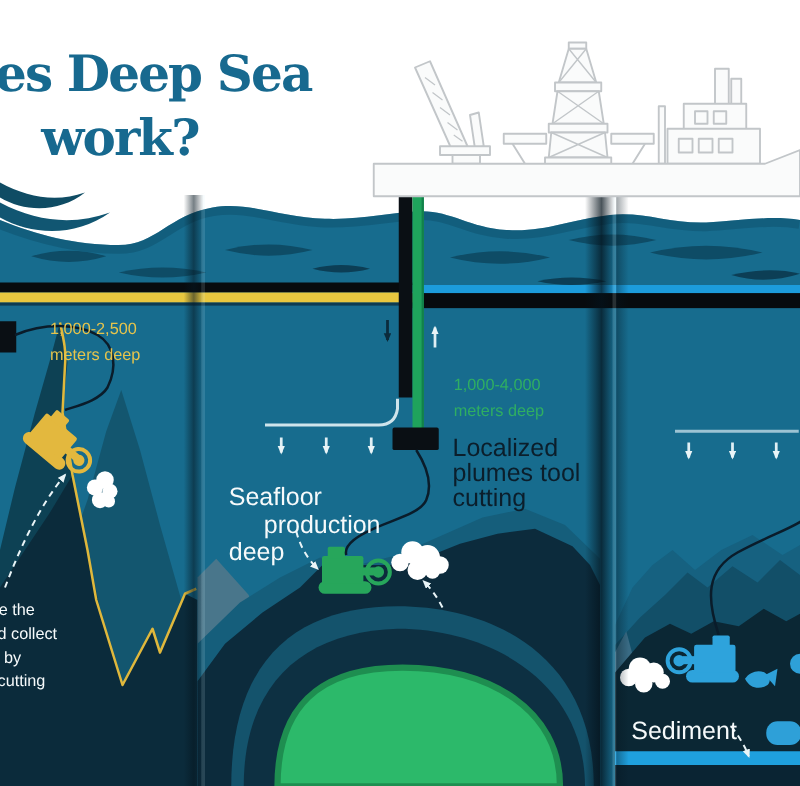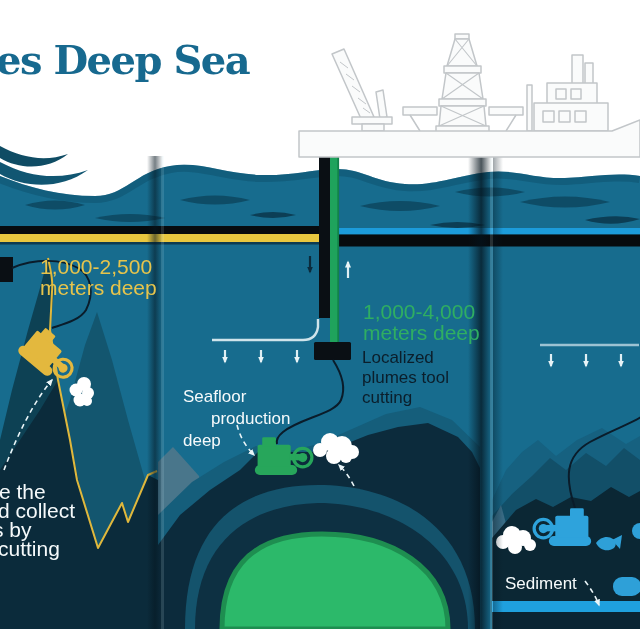--- a/index.html
+++ b/index.html
@@ -2,22 +2,22 @@
 <html style="--c-title_blue: #17698F; --c-depth_yellow: #E6C44C; --c-depth_green: #2FAE62; --c-plume_dark: #0B1E2B; --c-label_white: #F6FAFB; --c-band_yellow: #E8C73F; --c-band_blue: #1C9CDB; --c-pipe_green: #1FA35C; --c-machine_yellow: #E3B83E; --c-machine_green: #27A65B; --c-machine_blue: #2EA3DC; --c-deposit_green: #2CB96A; --c-ocean_teal: #176C8E;"><head>
 <meta charset="utf-8">
 <style>
   html,body{margin:0;padding:0;background:#fff;}
   .stage{position:relative;width:640px;height:629px;overflow:hidden;background:#ffffff;
          font-family:"Liberation Sans", sans-serif;padding-left:44px;}
   .stage svg{position:absolute;left:0;top:0;}
   .t{position:absolute;white-space:nowrap;line-height:1;}
   .title{font-family:"DejaVu Serif", serif;font-weight:700;font-size:40px;
          letter-spacing:-1.5px;color:var(--c-title_blue);}
-  .lbl{font-size:21px;color:var(--c-label_white);}
-  .lbl17{font-size:17px;color:var(--c-label_white);}
+  .lbl{font-size:13px;color:var(--c-label_white);}
+  .lbl17{font-size:20px;color:var(--c-label_white);}
   .yellow{color:var(--c-depth_yellow);}
   .green{color:var(--c-depth_green);}
   .dark{color:var(--c-plume_dark);}
 </style>
 </head>
 <body>
 
 <div class="stage">
 
 <svg width="640" height="629" viewBox="0 0 640 629">
@@ -219,20 +219,21 @@
       <rect x="534" y="103" width="74" height="28"></rect>
       <rect x="543" y="111" width="11" height="11"></rect>
       <rect x="559" y="111" width="11" height="11"></rect>
       <rect x="575" y="111" width="11" height="11"></rect>
     </g>
     <path d="M299,131 H612 L640,120 V157 H299 Z"></path>
   </g>
 </svg>
 
 <div class="t title" style="left:-4px;top:40px;">es Deep Sea</div>
+<div class="t title" style="left:33px;top:91px;">work?</div>
 
 <div class="t lbl yellow" style="left:40px;top:256px;">1,000-2,500</div>
 <div class="t lbl yellow" style="left:40px;top:277px;">meters deep</div>
 
 <div class="t lbl" style="left:-1px;top:481px;">e the</div>
 <div class="t lbl" style="left:-2px;top:500px;">d collect</div>
 <div class="t lbl" style="left:-7px;top:519px;">s by</div>
 <div class="t lbl" style="left:-2px;top:538px;">cutting</div>
 
 <div class="t lbl17" style="left:183px;top:388px;">Seafloor</div>

